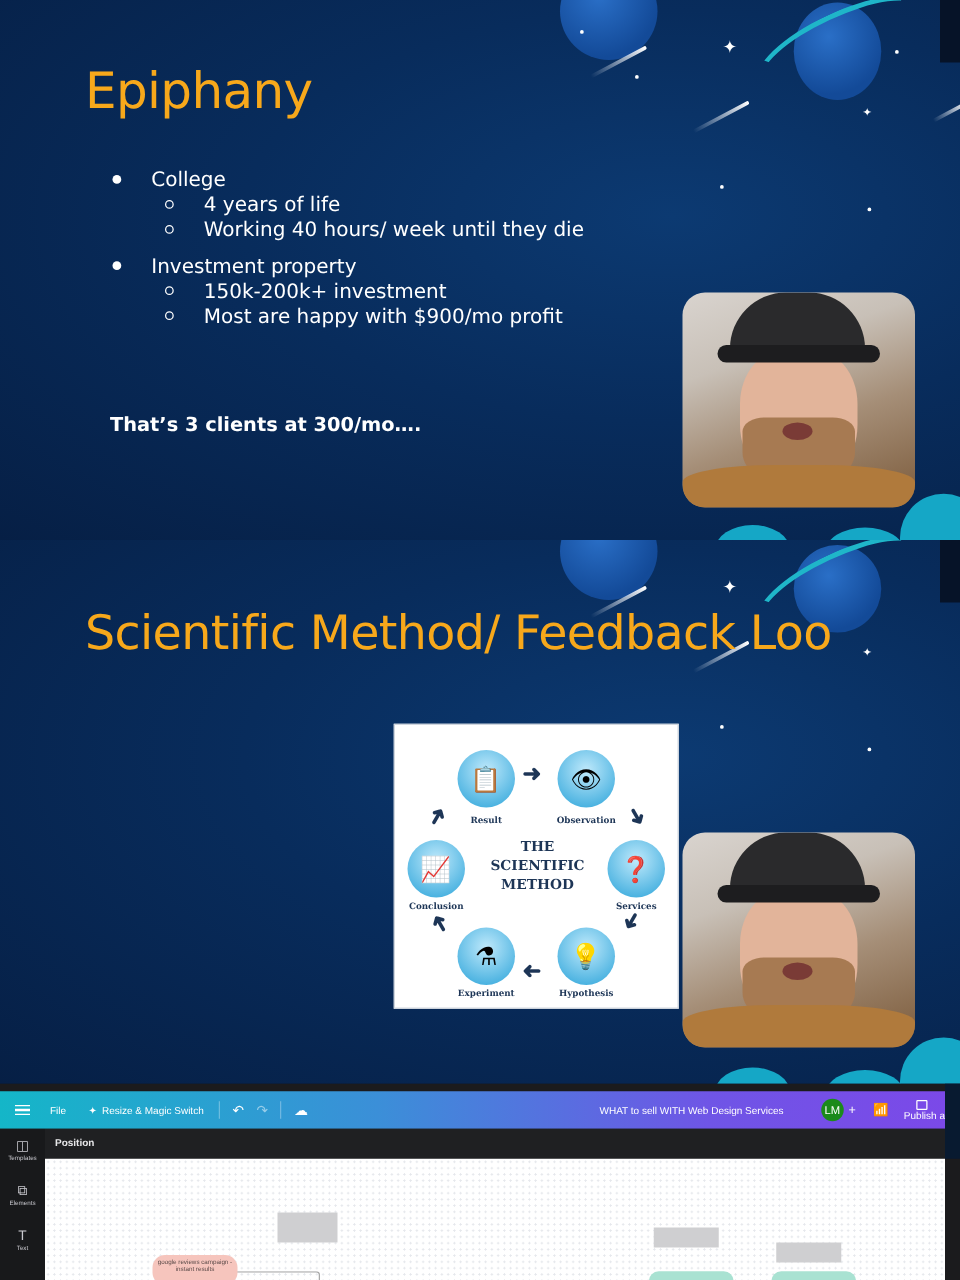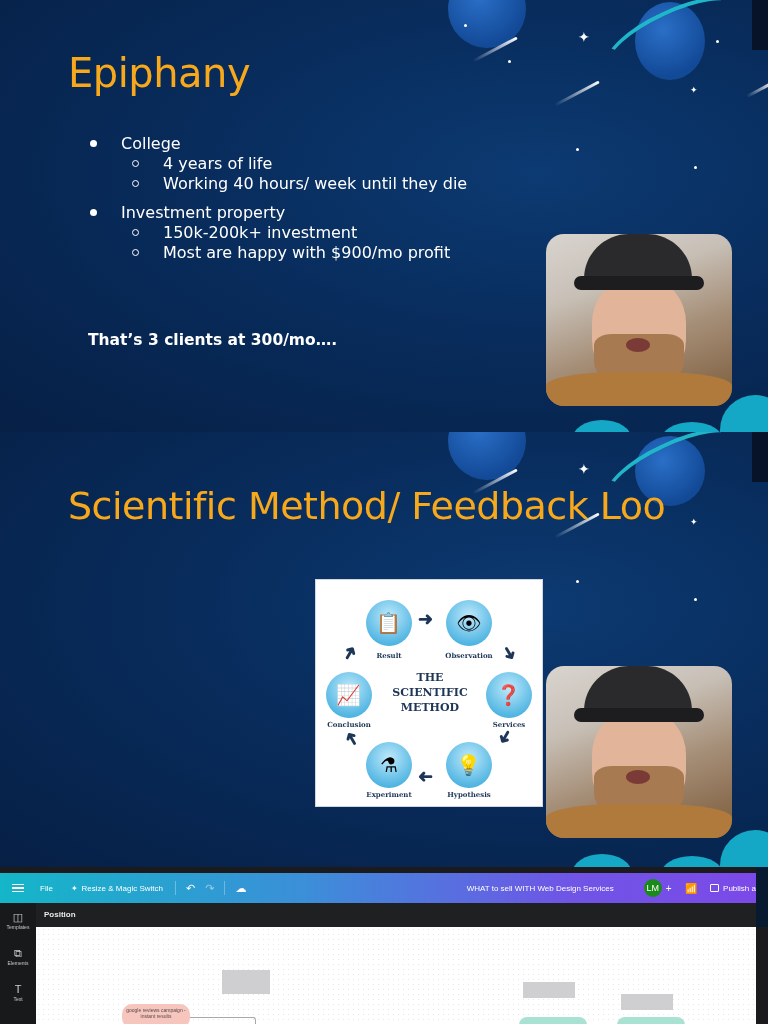--- a/index.html
+++ b/index.html
@@ -197,21 +197,21 @@
     </span>
     <span style="margin-left:12px;width:1px;height:14px;background:rgba(255,255,255,0.3);"></span>
     <span style="margin-left:10px;font-size:11px;">↶</span>
     <span style="margin-left:10px;font-size:11px;opacity:0.5;">↷</span>
     <span style="margin-left:10px;width:1px;height:14px;background:rgba(255,255,255,0.3);"></span>
     <span style="margin-left:10px;font-size:11px;">☁</span>
     <span style="margin-left:auto;">WHAT to sell WITH Web Design Services</span>
     <span class="lm" style="margin-left:30px;">LM</span>
     <span style="margin-left:4px;font-size:10px;">+</span>
     <span style="margin-left:14px;font-size:10px;">📶</span>
-    <span style="margin-left:12px;display:flex;align-items:center;">
+    <span style="margin-left:12px;display:flex;align-items:center;flex-direction:column;">
       <span style="margin-right:4px;border:1px solid #fff;width:9px;height:8px;border-radius:1px;display:inline-block;"></span>
       <span>Publish a</span>
     </span>
   </div>
 
   <div class="sidebar">
     <div class="sbi" style="top:8px;">
       <span class="g">◫</span>
       <span>Templates</span>
     </div>

